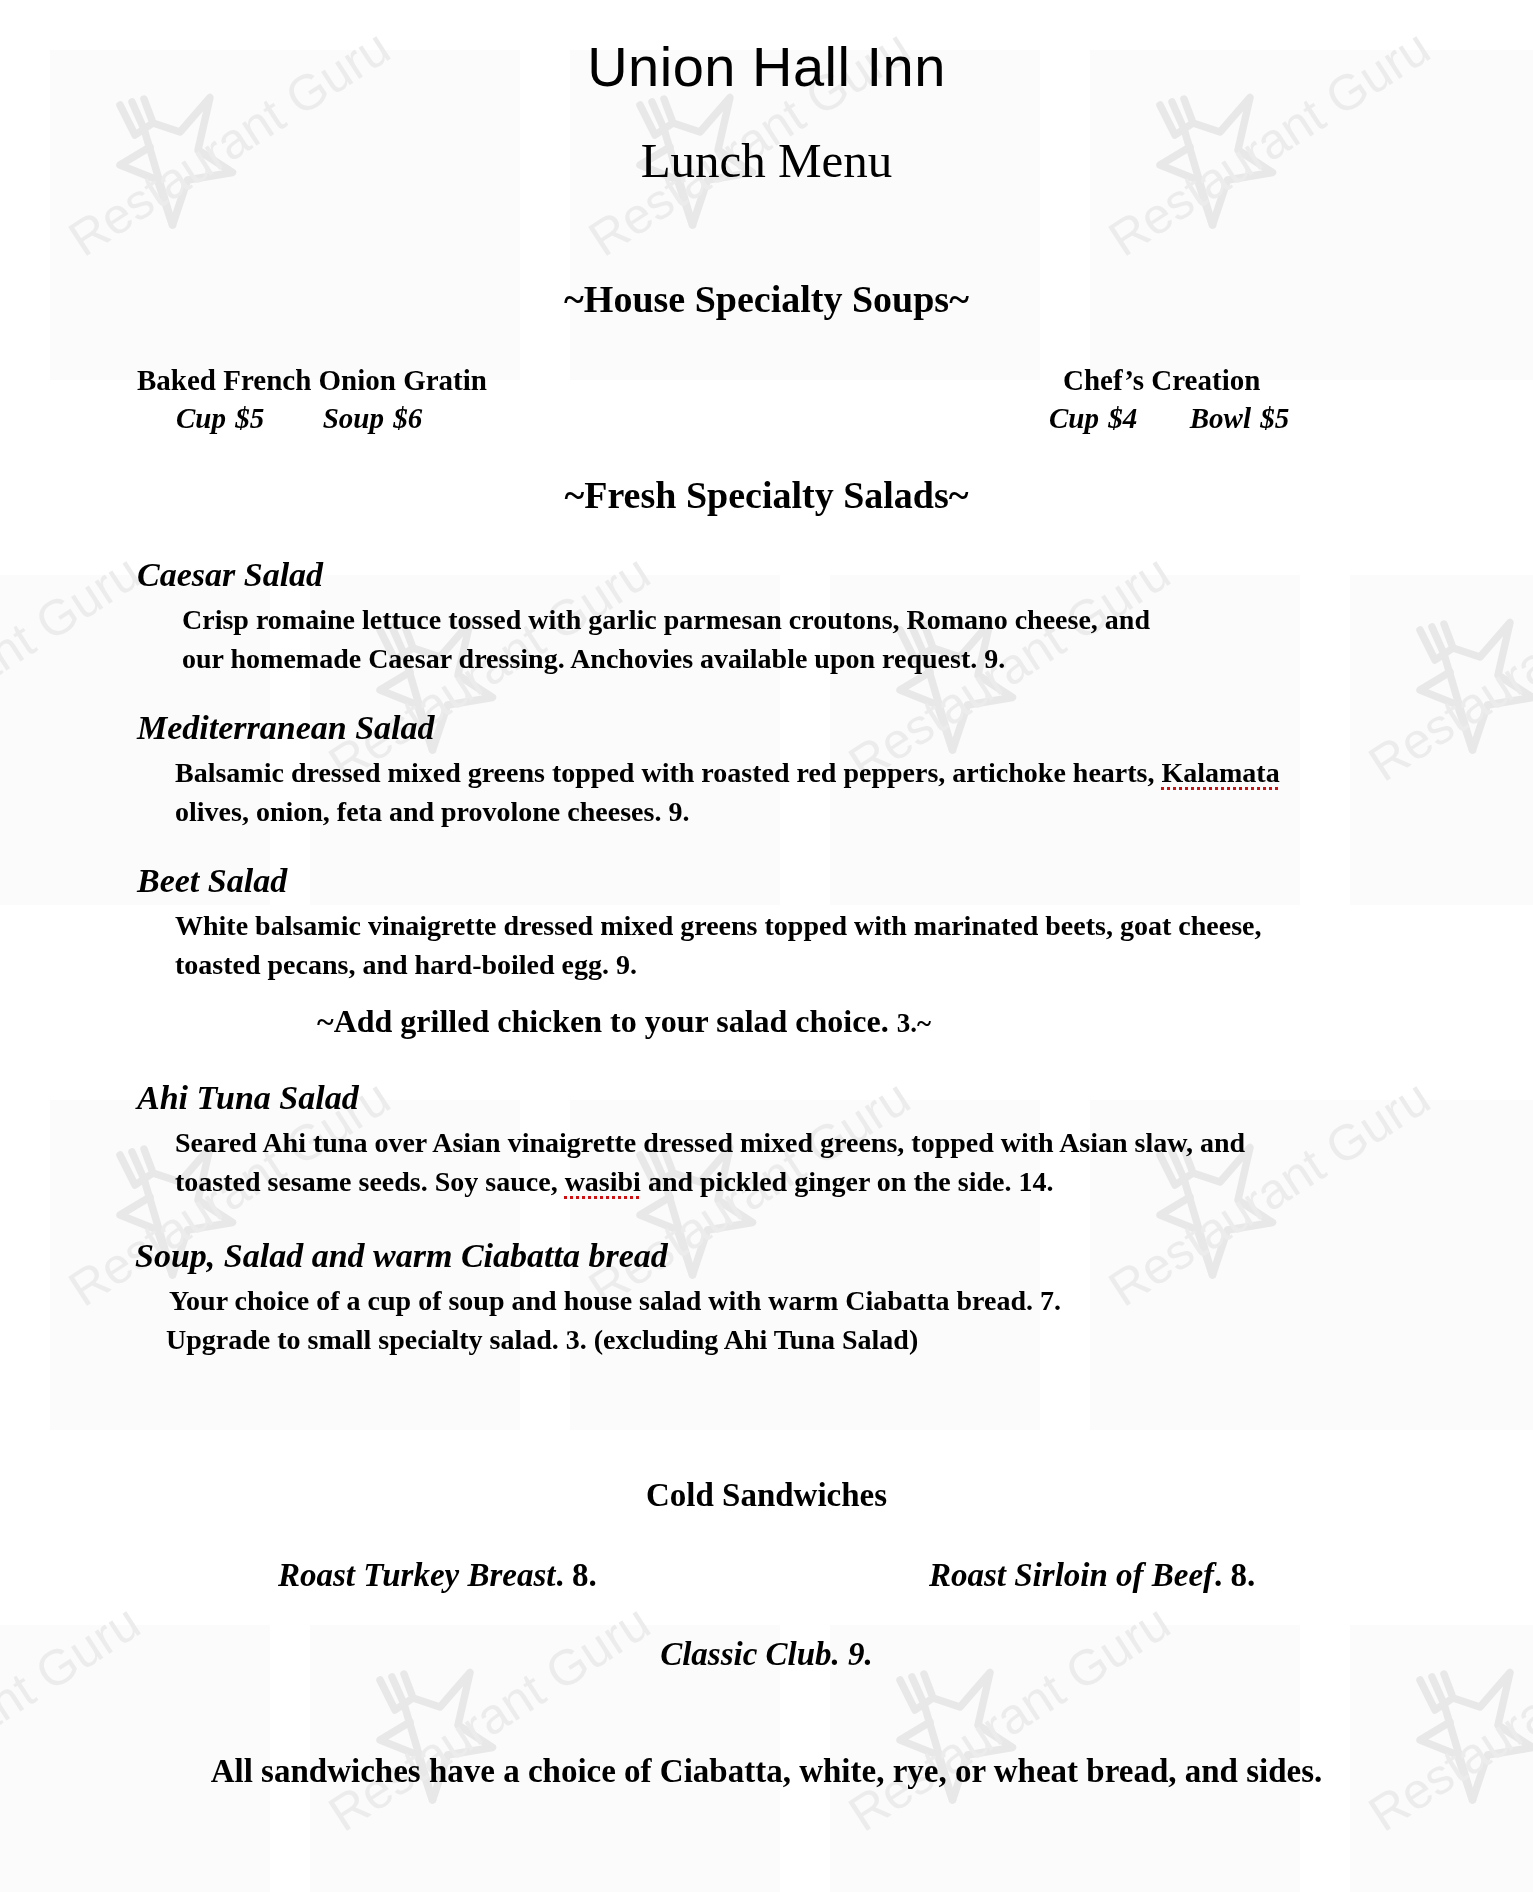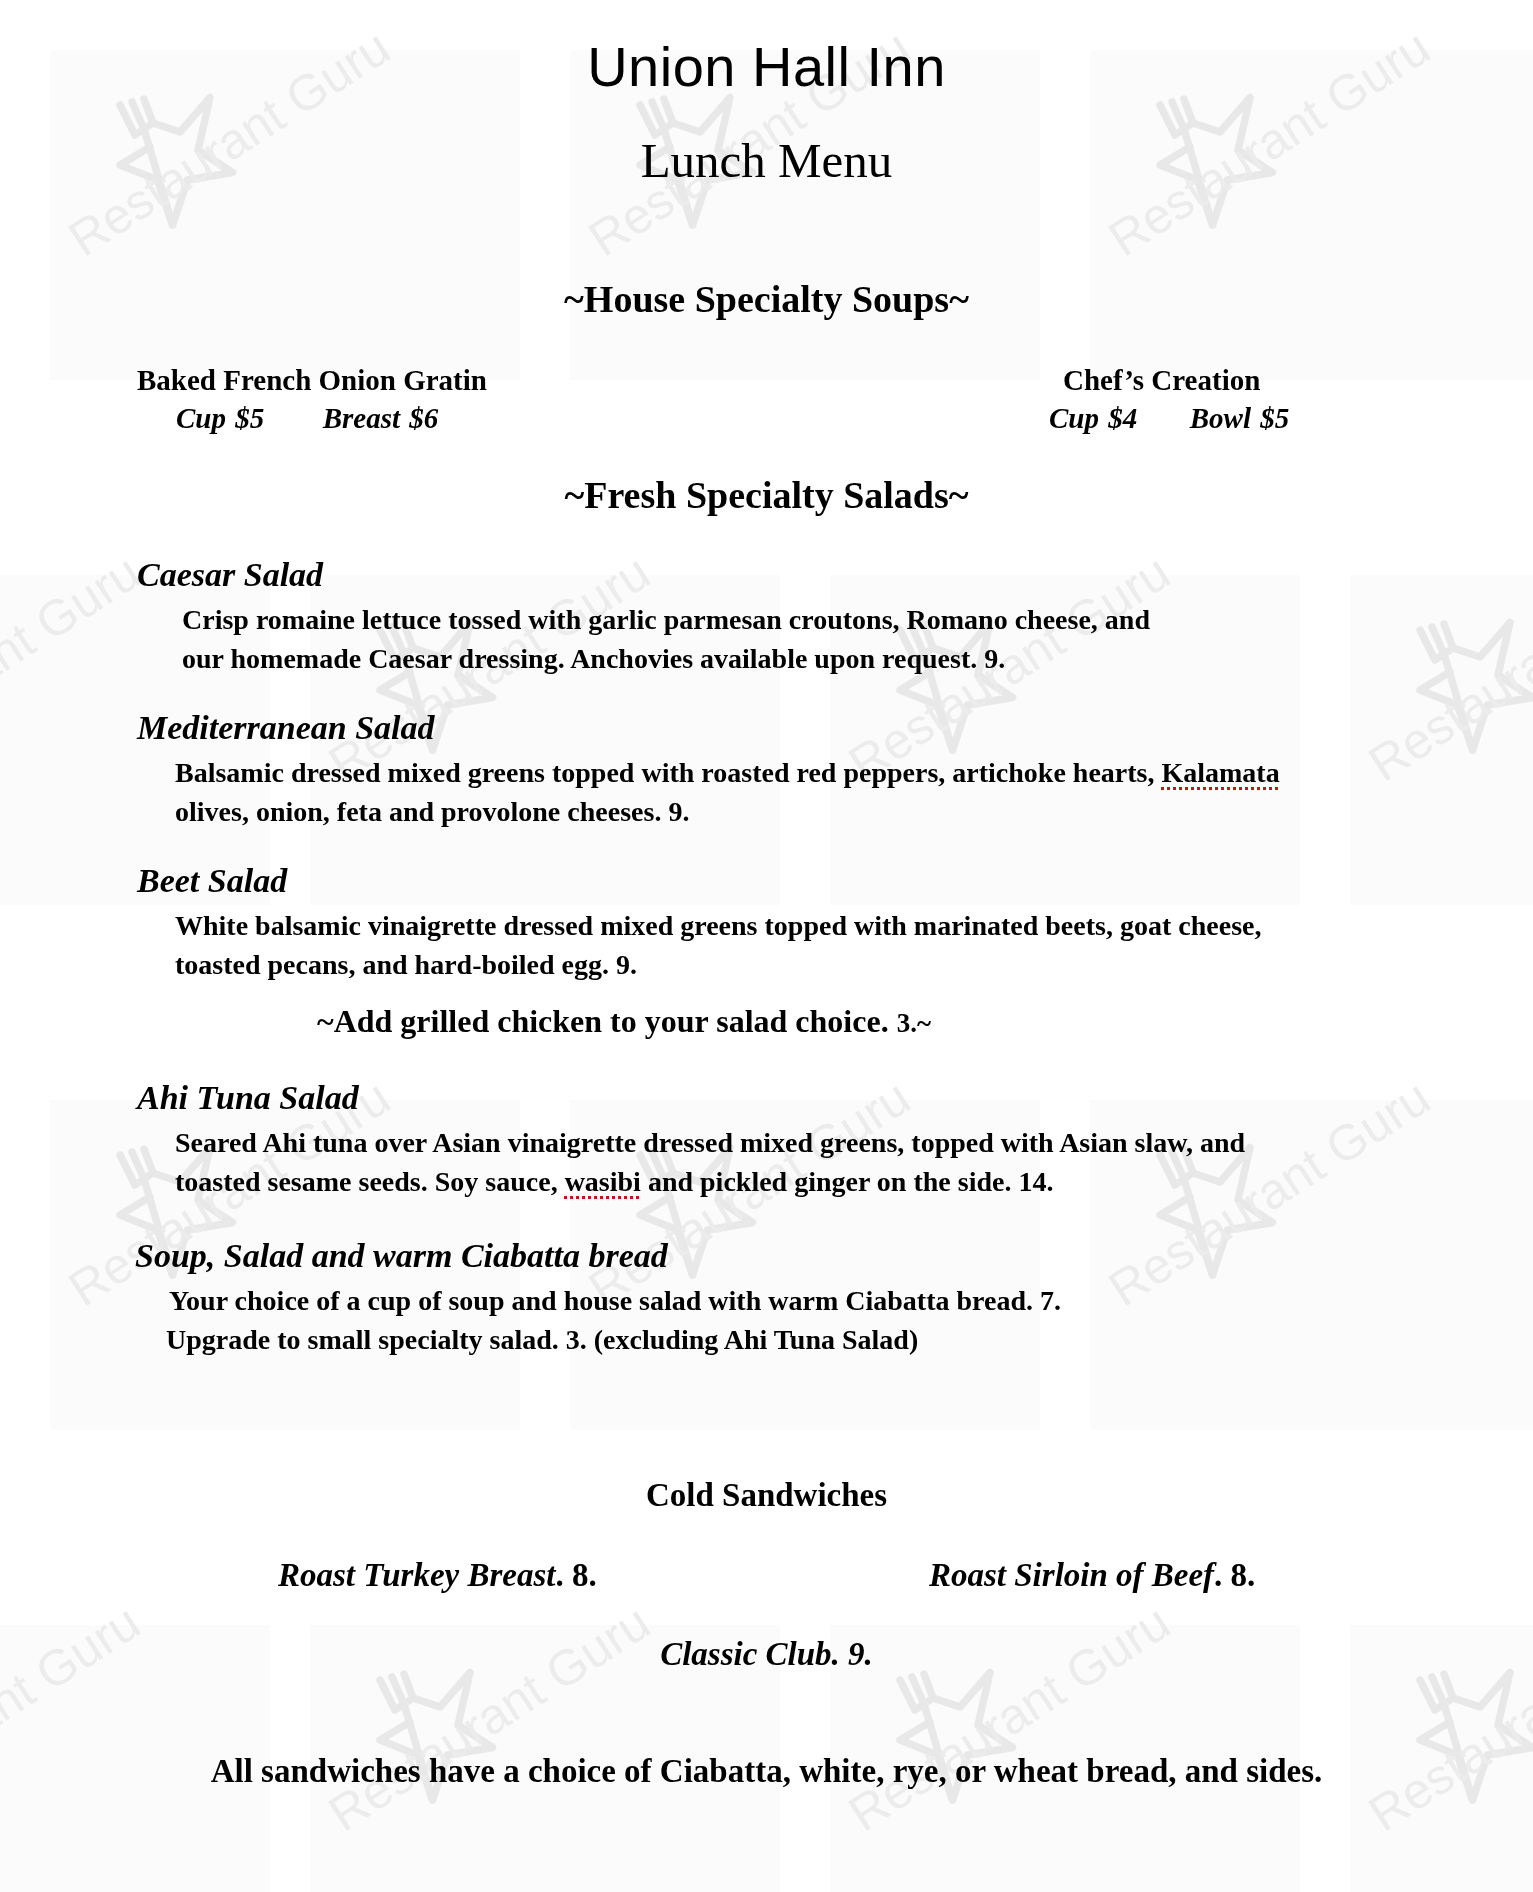--- a/index.html
+++ b/index.html
@@ -142,21 +142,21 @@
   <div class="abs center title">Union Hall Inn</div>
   <div class="abs center section-heading" style="top:277px;">~House Specialty Soups~</div>
 
   <div class="abs center subtitle">Lunch Menu</div>
 
   <div class="abs soup-name" style="left:137px;top:364px;">Baked French Onion Gratin</div>
   <div class="abs soup-prices" style="left:176px;top:402px;">
     <span>Cup</span>
     <span>$5</span>
     <span style="display:inline-block;width:40px;"></span>
-    <span>Breast</span>
+    <span>Soup</span>
     <span>$6</span>
   </div>
 
   <div class="abs soup-name" style="left:1063px;top:364px;">Chef’s Creation</div>
   <div class="abs soup-prices" style="left:1049px;top:402px;">
     <span>Cup</span>
     <span>$4</span>
     <span style="display:inline-block;width:34px;"></span>
     <span>Bowl</span>
     <span>$5</span>

